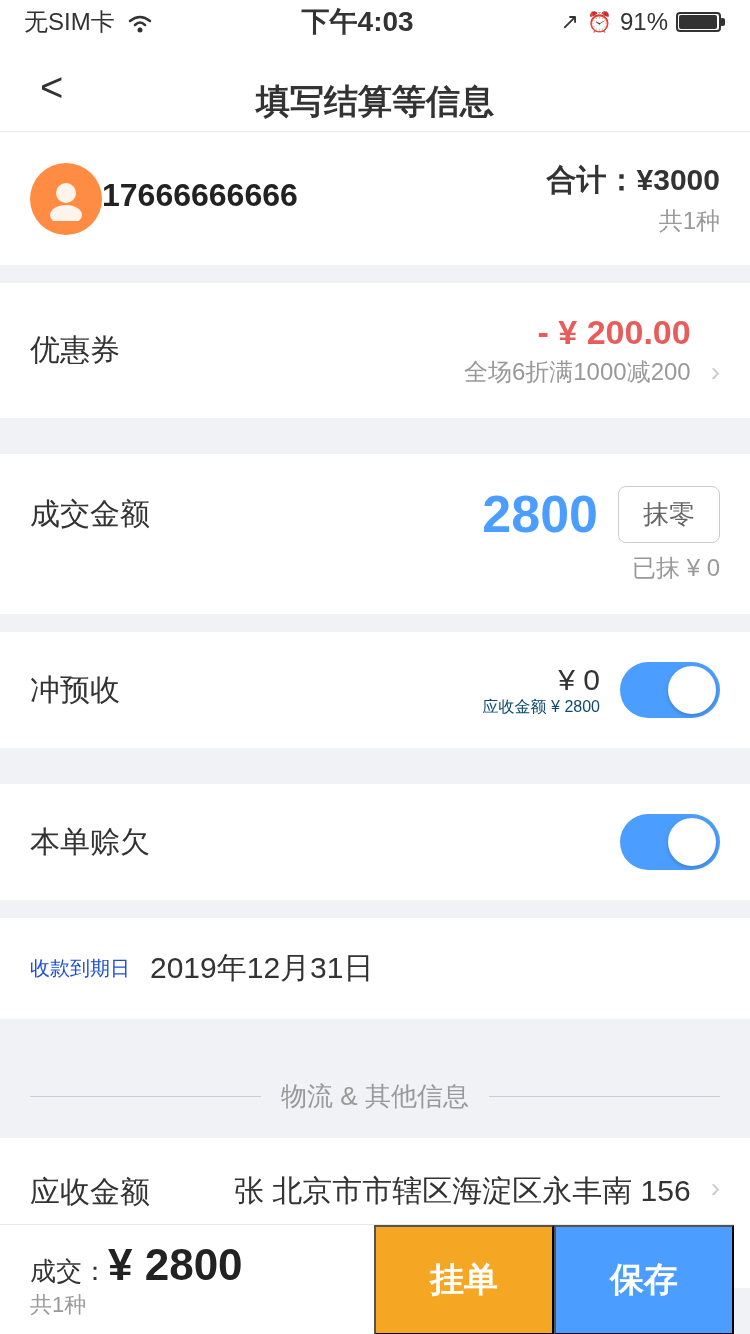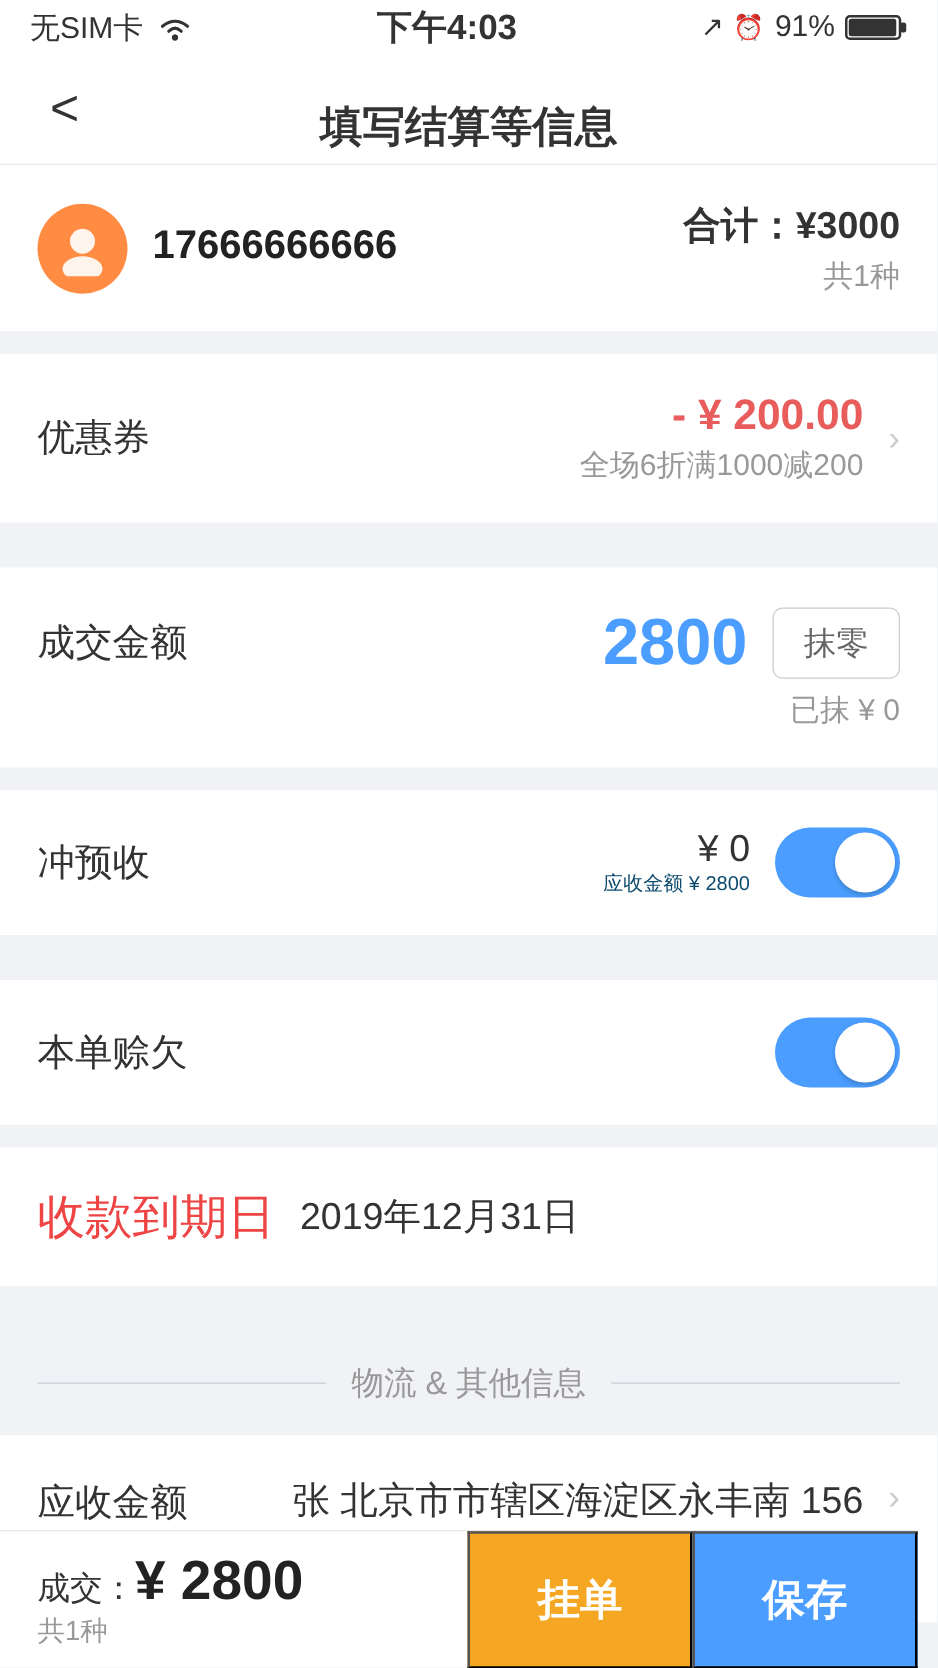--- a/index.html
+++ b/index.html
@@ -70,21 +70,20 @@
       display: flex;
       align-items: center;
       justify-content: space-between;
       padding: 28px 30px;
       background: #fff;
       margin-bottom: 18px;
     }
     .customer-left {
       display: flex;
       align-items: center;
-      gap: 20px;
     }
     .avatar {
       width: 72px;
       height: 72px;
       border-radius: 50%;
       background: #ff8c42;
       display: flex;
       align-items: center;
       justify-content: center;
       flex-shrink: 0;
@@ -259,22 +258,22 @@
     
     .due-section {
       background: #fff;
       padding: 30px 30px;
       margin-bottom: 18px;
       display: flex;
       align-items: center;
       gap: 20px;
     }
     .due-label {
-      font-size: 38px;
-      color: #ef4444;
+      font-size: 20px;
+      color: #1d4ed8;
     }
     .due-value {
       font-size: 30px;
       color: #333;
     }
 
     
     .section-divider {
       height: 18px;
       background: #f0f2f5;
@@ -428,21 +427,21 @@
       </div>
     </div>
     <div class="customer-right">
       <div class="total-amount">合计：¥3000</div>
       <div class="total-count">共1种</div>
     </div>
   </div>
 
   <div class="row-item card">
     <div class="row-label">优惠券</div>
-    <div style="display:flex; align-items:center; gap:10px;">
+    <div style="display:flex; align-items:flex-end; gap:10px;">
       <div class="row-right">
         <div class="row-value-red">- ¥ 200.00</div>
         <div class="row-sub">全场6折满1000减200</div>
       </div>
       <span class="row-chevron">›</span>
     </div>
   </div>
 
   <div class="section-divider"></div>
 

